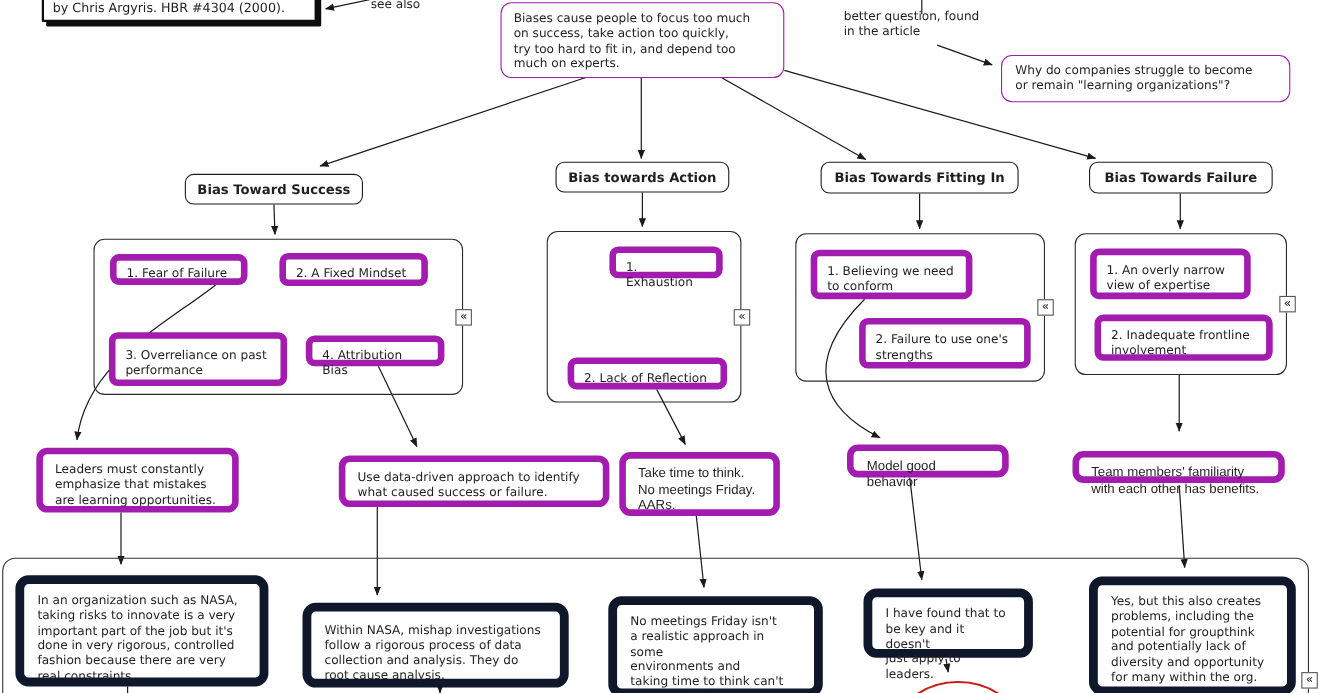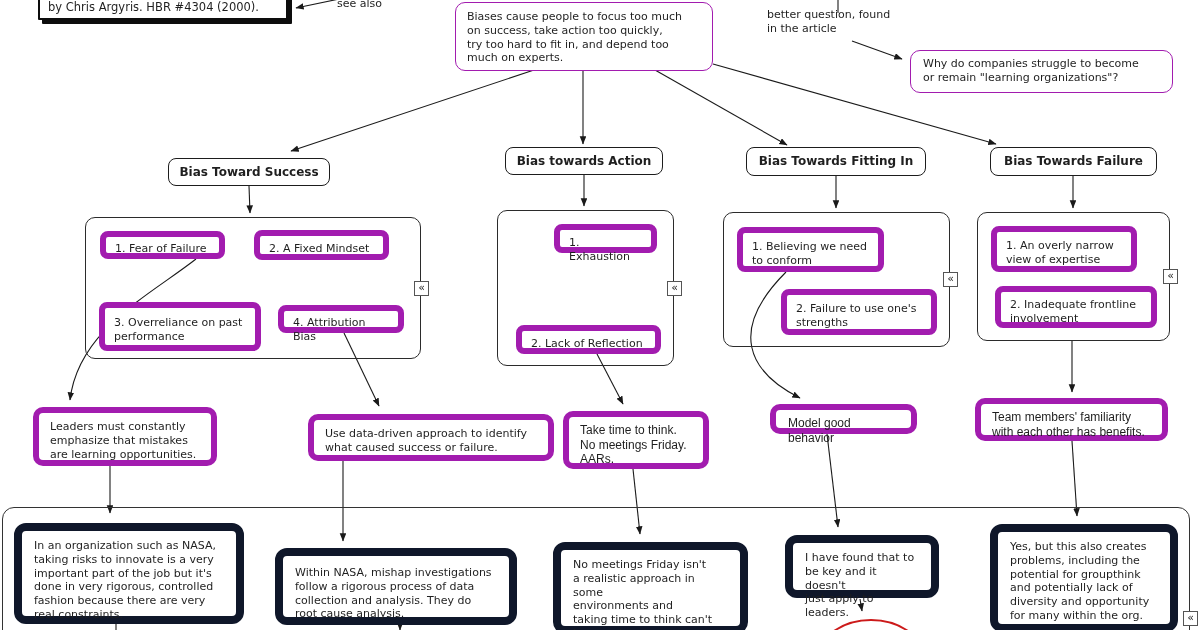--- a/index.html
+++ b/index.html
@@ -116,21 +116,21 @@
 
   <div class="node" style="left:33px;top:407px;width:184px;height:59px;padding:7px 11px;">Leaders must constantly
 emphasize that mistakes
 are learning opportunities.</div>
   <div class="node" style="left:268px;top:414px;width:246px;height:47px;padding:7px 11px;margin-left:40px;">Use data-driven approach to identify
 what caused success or failure.</div>
   <div class="node alt-font" style="left:563px;top:411px;width:146px;height:58px;padding:6px 11px;">Take time to think.
 No meetings Friday.
 AARs.</div>
   <div class="node alt-font" style="left:770px;top:404px;width:147px;height:30px;padding:6px 12px;">Model good behavior</div>
-  <div class="node alt-font" style="left:975px;top:398px;width:193px;height:43px;padding:6px 11px;">Team members' familiarity
+  <div class="node alt-font" style="left:975px;top:410px;width:193px;height:29px;padding:6px 11px;">Team members' familiarity
 with each other has benefits.</div>
 
   <div class="container-box" style="left:2px;top:507px;width:1188px;height:140px;border-radius:12px;border-color:#333;"></div>
 
   <div class="node response" style="left:14px;top:523px;width:230px;height:101px;">In an organization such as NASA,
 taking risks to innovate is a very
 important part of the job but it's
 done in very rigorous, controlled
 fashion because there are very
 real constraints.</div>

